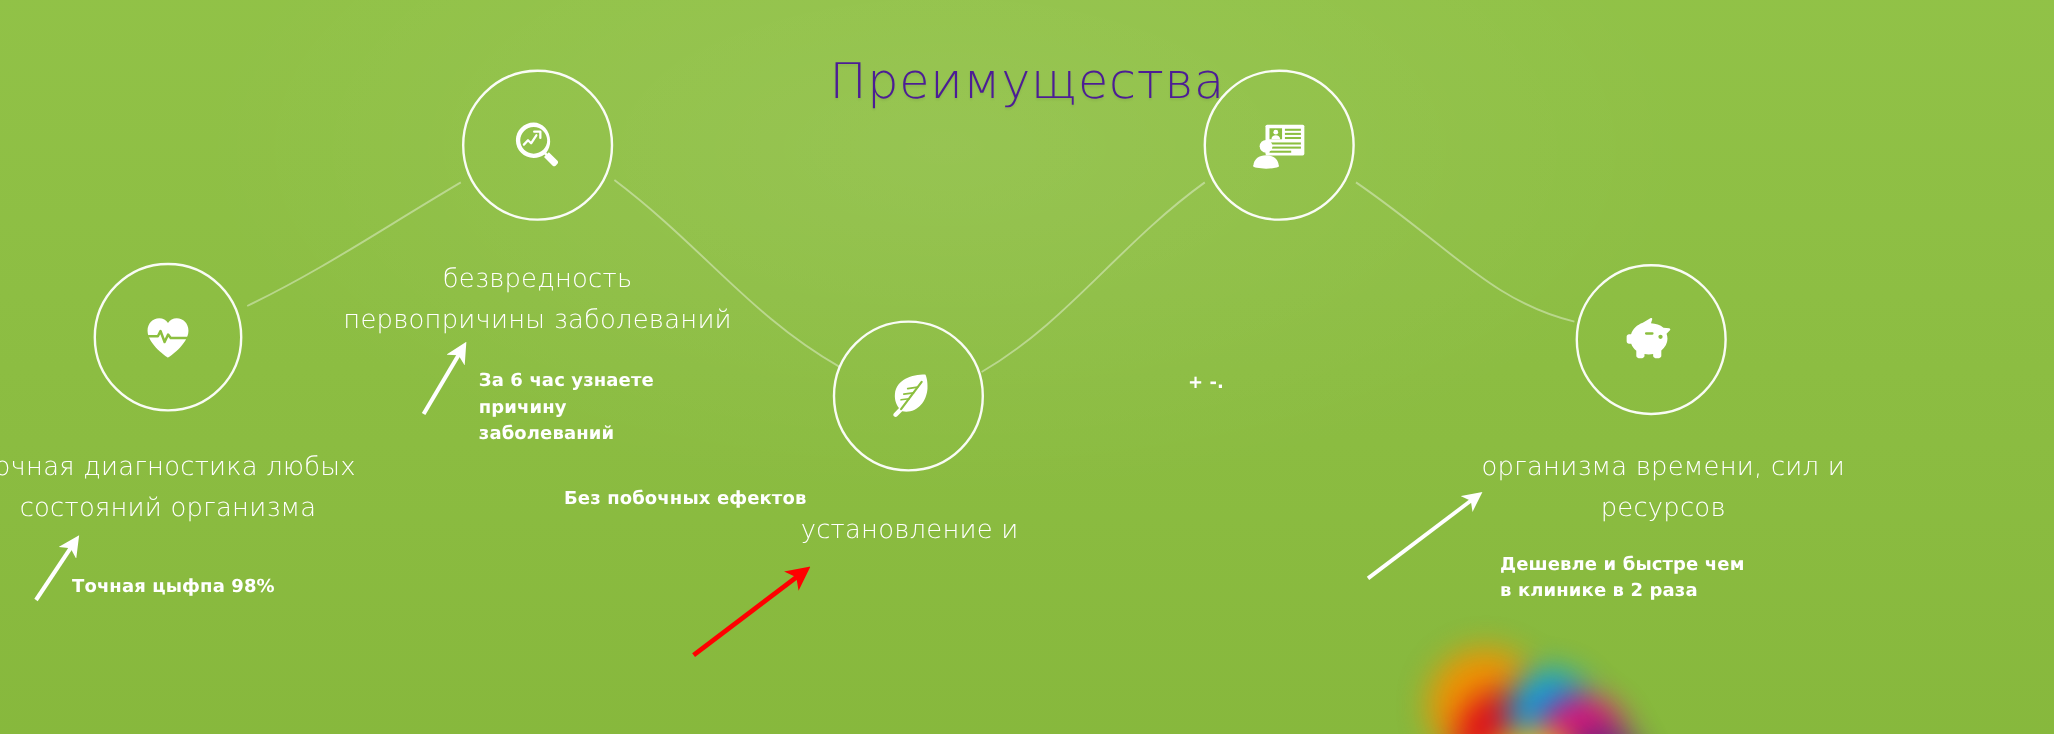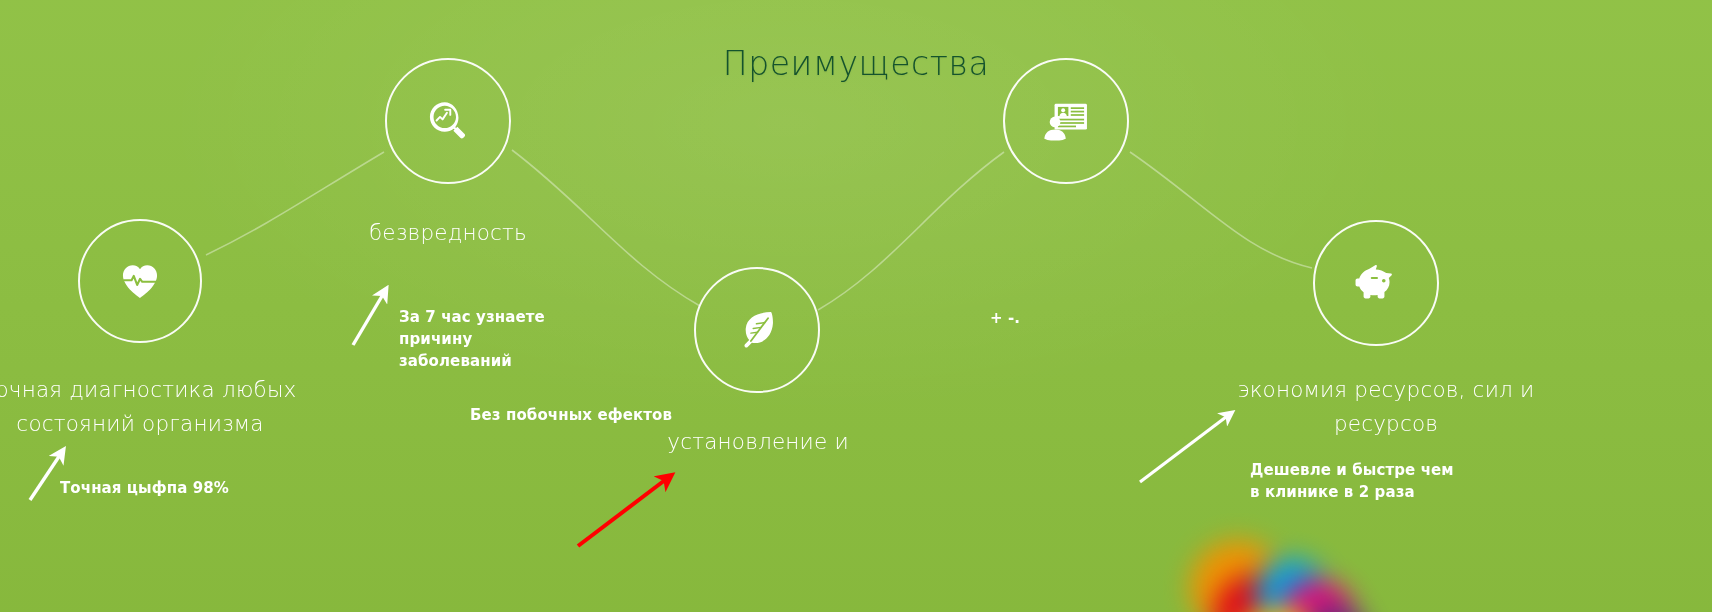--- a/index.html
+++ b/index.html
@@ -32,24 +32,24 @@
     left: 0; top: 0;
     width: 1712px;
     height: 612px;
   }
   .page-title {
     position: absolute;
     left: 0;
     top: 44px;
     width: 1712px;
     text-align: center;
-    color: #14532d;
+    color: #4c1d95;
     font-family: "DejaVu Sans", sans-serif;
     font-weight: 300;
-    font-size: 33px;
+    font-size: 41px;
     letter-spacing: 0.6px;
     white-space: nowrap;
     text-shadow: 0 1px 2px rgba(0,0,0,0.07);
   }
   
   .node-circle {
     position: absolute;
     border-radius: 50%;
     border: 2px solid rgba(255,255,255,0.95);
     box-sizing: border-box;
@@ -137,20 +137,21 @@
     <span>
       <svg width="40" height="40" viewBox="0 0 42 42" xmlns="http://www.w3.org/2000/svg">
         <path class="node-icon" d="M17.6 1.2C9 1.2 2 8.1 2 16.7c0 8.6 7 15.5 15.6 15.5 3.5 0 6.8-1.2 9.4-3.1l.9.9-1.3 1.3 7.6 7.6c.7.7 1.9.7 2.6 0l1.6-1.6c.7-.7.7-1.9 0-2.6l-7.6-7.6-1.3 1.3-.9-.9c2.1-2.7 3.4-6.1 3.4-9.8C32 8.1 25.1 1.2 17.6 1.2zm0 3.8c6.5 0 11.8 5.3 11.8 11.7S24.1 28.4 17.6 28.4 5.8 23.1 5.8 16.7 11.1 5 17.6 5z"></path>
         <path d="M9 20.5l3.6-3.8 2.7 2.6 4.6-7" fill="none" stroke="#ffffff" stroke-width="2" stroke-linecap="round" stroke-linejoin="round"></path>
         <path d="M18 9.2h5.4v5.4" fill="none" stroke="#ffffff" stroke-width="2" stroke-linecap="round" stroke-linejoin="round"></path>
       </svg>
     </span>
   </div>
   <div class="caption" style="left:268px; top:216px; width:360px;">
     <div>безвредность</div>
+    <div>первопричины заболеваний</div>
   </div>
 
   <div class="node-circle" style="left:694px; top:267px; width:126px; height:126px;">
     <span>
       <svg width="38" height="40" viewBox="0 0 38 42" xmlns="http://www.w3.org/2000/svg">
         <path class="node-icon" d="M33.6 2.2C22 2.2 8.4 6.6 7.2 19.2c-.5 5.4 1.5 9.7 3.6 12.4L6.4 36c-.8.8-.8 2 0 2.8.8.8 2 .8 2.8 0l4.4-4.4c11.6 2.3 21.2-7 22.1-19.9.4-6-1.2-12.3-2.1-12.3z"></path>
         <path d="M30.6 8.6L12.6 32.5" fill="none" stroke="#8cbf3f" stroke-width="1.9" stroke-linecap="round"></path>
         <path d="M23.4 18.2l-8.4 1.2M27 13.2l-8.6 1.3M19.6 23.4l-7 .9" fill="none" stroke="#8cbf3f" stroke-width="1.5" stroke-linecap="round"></path>
       </svg>
     </span>
@@ -186,21 +187,21 @@
   <div class="node-circle" style="left:1313px; top:220px; width:126px; height:126px;">
     <span>
       <svg width="42" height="36" viewBox="0 0 44 38" xmlns="http://www.w3.org/2000/svg">
         <path class="node-icon" d="M14.6 4.2C9.6 6 5.7 9.6 4.3 14.2H2.5C1.3 14.2.4 15.1.4 16.3v4.2c0 1.2.9 2.1 2.1 2.1h1.9c.8 2.4 2.4 4.5 4.5 6.1v4.6c0 1.1.9 2 2 2h3.2c1.1 0 2-.9 2-2v-1.7c1.2.2 2.5.4 3.8.4s2.6-.1 3.8-.4v1.7c0 1.1.9 2 2 2h3.2c1.1 0 2-.9 2-2v-4.7c3.3-2.6 5.4-6.3 5.4-10.5 0-1.5-.3-2.9-.8-4.3l3-3.1c.6-.6.2-1.6-.6-1.7l-5.1-.5c-2.9-2.2-6.8-3.6-11-3.8l1.1-3.5c.2-.8-.6-1.5-1.3-1.1L14.6 4.2z"></path>
         <circle cx="30.2" cy="16.6" r="1.9" fill="#8cbf3f"></circle>
         <rect x="16.5" y="12.6" width="7.6" height="2.1" rx="1" fill="#8cbf3f"></rect>
       </svg>
     </span>
   </div>
   <div class="caption" style="left:1206px; top:373px; width:360px;">
-    <div>экономия ресурсов, сил и</div>
+    <div>организма времени, сил и</div>
     <div>ресурсов</div>
   </div>
 
   <svg class="arrow-layer" viewBox="0 0 1712 612" xmlns="http://www.w3.org/2000/svg" aria-hidden="true">
     <defs>
       <marker id="ah-white" markerWidth="5.2" markerHeight="5.2" refX="3.1" refY="2.6" orient="auto">
         <path d="M0,0 L5.2,2.6 L0,5.2 L1.4,2.6 z" fill="#ffffff"></path>
       </marker>
       <marker id="ah-red" markerWidth="5" markerHeight="5" refX="3" refY="2.5" orient="auto">
         <path d="M0,0 L5,2.5 L0,5 L1.3,2.5 z" fill="#ff0000"></path>
@@ -211,21 +212,21 @@
 
     <line x1="353" y1="345" x2="385" y2="291" stroke="#ffffff" stroke-width="3.4" marker-end="url(#ah-white)"></line>
 
     <line x1="578" y1="546" x2="669" y2="477" stroke="#ff0000" stroke-width="4" marker-end="url(#ah-red)"></line>
 
     <line x1="1140" y1="482" x2="1230" y2="414" stroke="#ffffff" stroke-width="3.2" marker-end="url(#ah-white)"></line>
   </svg>
 
   <div class="annot" style="left:60px; top:477px; width:230px;">Точная цыфпа 98%</div>
 
-  <div class="annot" style="left:399px; top:306px; width:220px;">За 7 час узнаете причину
+  <div class="annot" style="left:399px; top:306px; width:220px;">За 6 час узнаете причину
 заболеваний</div>
 
   <div class="annot" style="left:470px; top:404px; width:210px;">Без побочных ефектов</div>
 
   <div class="annot center-al" style="left:950px; top:307px; width:110px;">+ -.</div>
 
   <div class="annot" style="left:1250px; top:459px; width:240px;">Дешевле и быстре чем
 в клинике в 2 раза</div>
 
   <div class="rainbow-artifact">

